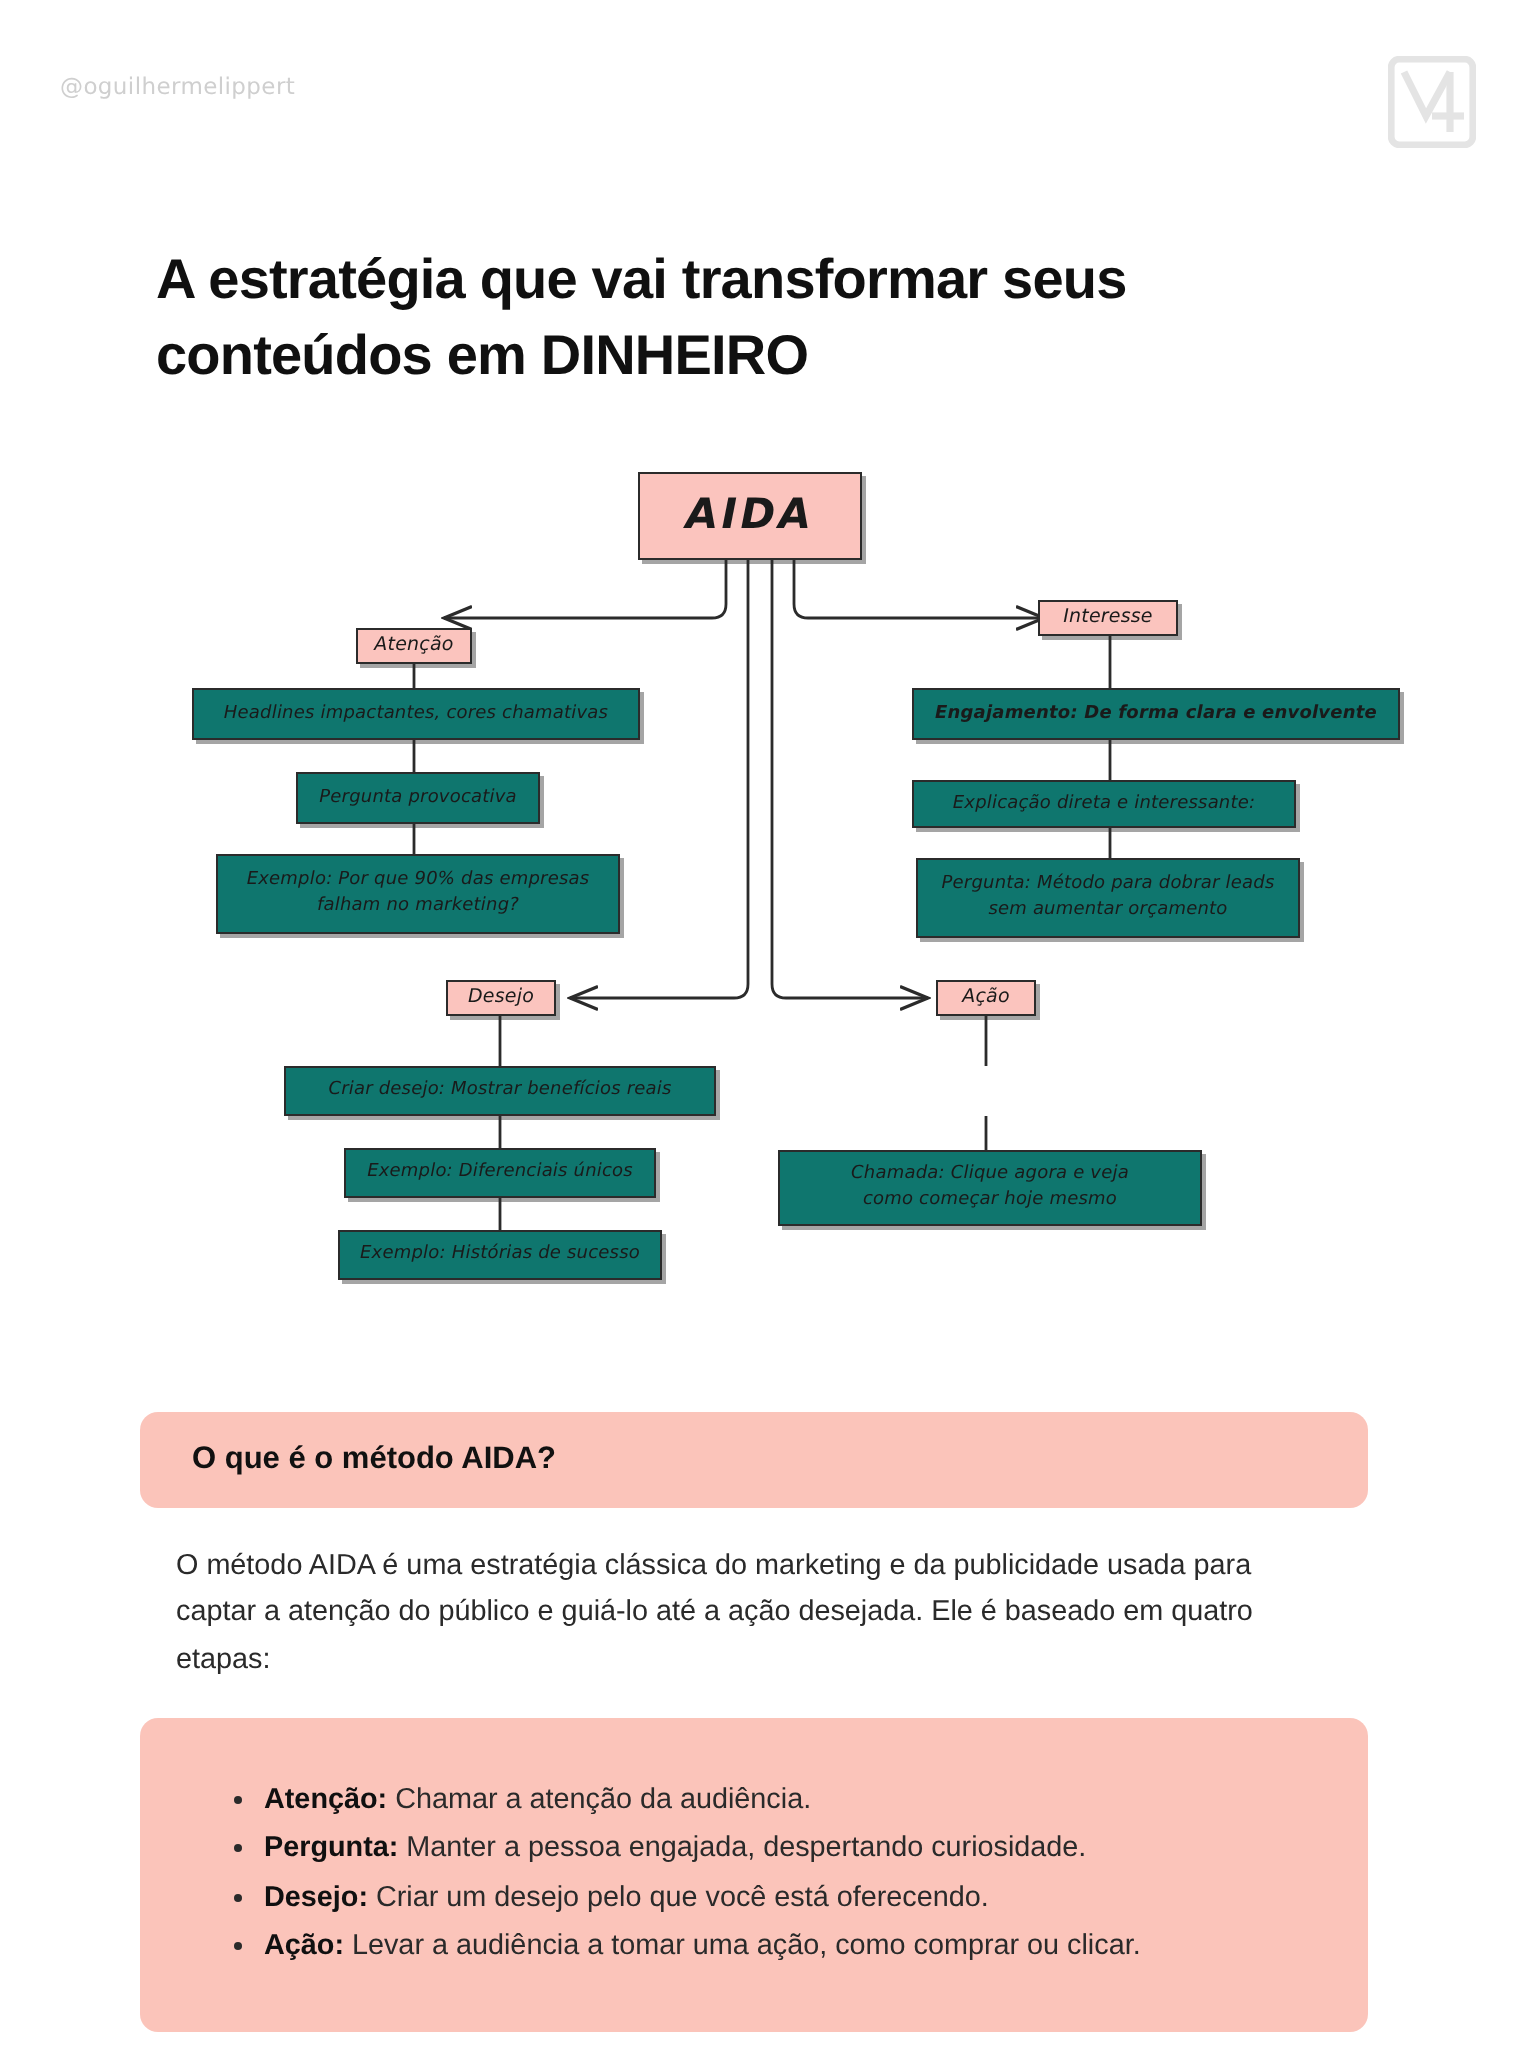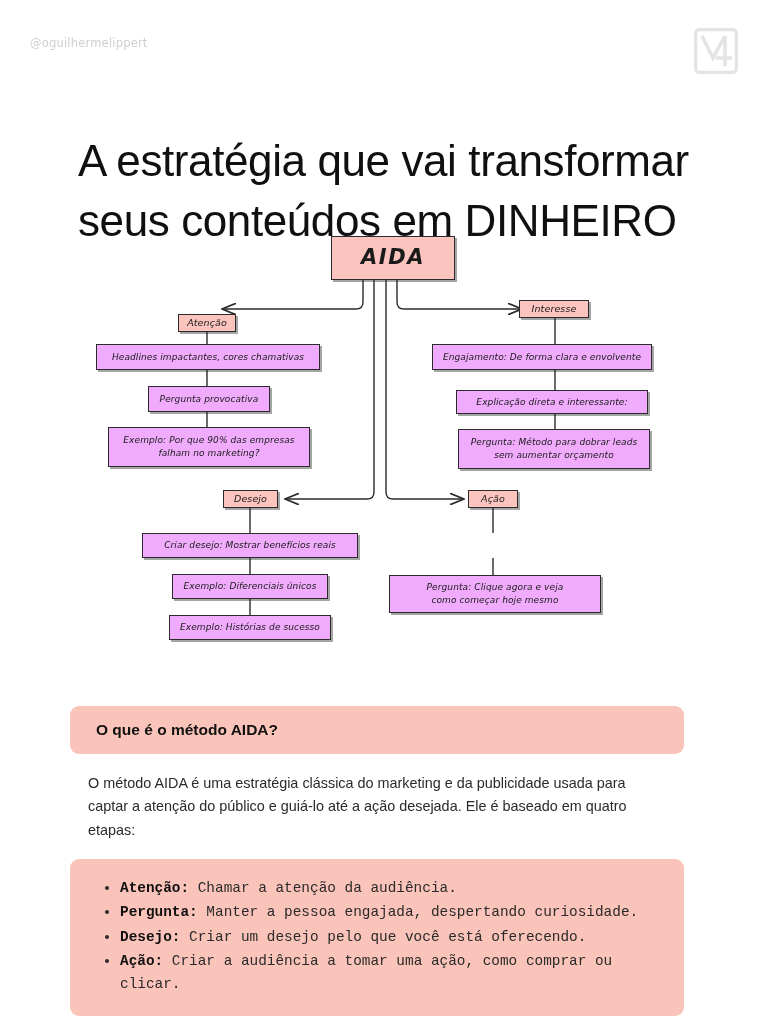--- a/index.html
+++ b/index.html
@@ -32,42 +32,42 @@
     width: 44px;
     height: 46px;
   }
 
   
   #title {
     position: absolute;
     left: 78px;
     top: 102px;
     width: 620px;
-    font-size: 44px;
-    font-weight: normal;
+    font-size: 28px;
+    font-weight: bold;
     line-height: 1.36;
     letter-spacing: -0.4px;
     color: #101010;
   }
 
   
   #diagram {
     position: absolute;
     left: 0;
     top: 222px;
     width: 768px;
     height: 440px;
   }
   #diagram-svg { position: absolute; left: 0; top: 0; }
 
   .node {
     position: absolute;
     box-sizing: border-box;
     border: 1.4px solid #2b2b2b;
-    background: #f0abfc;
+    background: #0f766e;
     color: #1a1a1a;
     font-family: "DejaVu Sans", sans-serif;
     font-size: 9px;
     line-height: 1.42;
     display: flex;
     align-items: center;
     justify-content: center;
     text-align: center;
     box-shadow: 2px 2px 0 rgba(40,40,40,.42);
     padding: 2px 5px;
@@ -104,23 +104,22 @@
     color: #2a2a2a;
     padding: 0 18px 0 18px;
   }
   #bullets-panel {
     margin-top: 17px;
     background: #fbc4ba;
     border-radius: 9px;
     padding: 14px 20px 15px 20px;
   }
   #bullets-panel ul {
-    margin: 4px;
+    margin: 16px;
     padding-left: 26px;
-    font-family: Liberation Mono, monospace;
   }
   #bullets-panel li {
     font-size: 14.4px;
     line-height: 1.62;
     color: #2a2a2a;
     margin: 1px 0;
   }
   #bullets-panel li b { color: #101010; }
 </style>
 </head>
@@ -165,21 +164,21 @@
 
       <path d="M250,286 L250,311"></path>
       <path d="M250,336 L250,352"></path>
       <path d="M250,377 L250,393"></path>
 
       <path d="M493,286 L493,311"></path>
       <path d="M493,336 L493,353"></path>
     </g>
   </svg>
 
-  <div class="node pink root" style="left:319px; top:14px; width:124px; height:44px;margin-left:12px;">
+  <div class="node pink root" style="left:319px; top:14px; width:112px; height:44px;">
     <span>AIDA</span>
   </div>
 
   <div class="node pink stage" style="left:178px; top:92px; width:58px; height:18px;">
     <span>Atenção</span>
   </div>
   <div class="node pink stage" style="left:519px; top:78px; width:70px; height:18px;">
     <span>Interesse</span>
   </div>
   <div class="node pink stage" style="left:223px; top:268px; width:55px; height:18px;">
@@ -193,21 +192,21 @@
     <span>Headlines impactantes, cores chamativas</span>
   </div>
   <div class="node leaf" style="left:148px; top:164px; width:122px; height:26px;">
     <span>Pergunta provocativa</span>
   </div>
   <div class="node leaf" style="left:108px; top:205px; width:202px; height:40px; white-space:pre-line;">
     <span style="white-space:pre-line;">Exemplo: Por que 90% das empresas
 falham no marketing?</span>
   </div>
 
-  <div class="node leaf" style="left:432px; top:122px; width:220px; height:26px;">
+  <div class="node leaf" style="left:456px; top:122px; width:244px; height:26px;font-weight:bold;">
     <span>Engajamento: De forma clara e envolvente</span>
   </div>
   <div class="node leaf" style="left:456px; top:168px; width:192px; height:24px;">
     <span>Explicação direta e interessante:</span>
   </div>
   <div class="node leaf" style="left:458px; top:207px; width:192px; height:40px; white-space:pre-line;">
     <span style="white-space:pre-line;">Pergunta: Método para dobrar leads
 sem aumentar orçamento</span>
   </div>
 
@@ -215,29 +214,29 @@
     <span>Criar desejo: Mostrar benefícios reais</span>
   </div>
   <div class="node leaf" style="left:172px; top:352px; width:156px; height:25px;">
     <span>Exemplo: Diferenciais únicos</span>
   </div>
   <div class="node leaf" style="left:169px; top:393px; width:162px; height:25px;">
     <span>Exemplo: Histórias de sucesso</span>
   </div>
 
   <div class="node leaf" style="left:389px; top:353px; width:212px; height:38px; white-space:pre-line;">
-    <span style="white-space:pre-line;">Pergunta: Clique agora e veja
+    <span style="white-space:pre-line;">Chamada: Clique agora e veja
 como começar hoje mesmo</span>
   </div>
 </div>
 
 <div id="article">
   <div id="callout">O que é o método AIDA?</div>
   <p id="paragraph">O método AIDA é uma estratégia clássica do marketing e da publicidade usada para captar a atenção do público e guiá-lo até a ação desejada. Ele é baseado em quatro etapas:</p>
   <div id="bullets-panel">
     <ul>
       <li><b>Atenção:</b><span> Chamar a atenção da audiência.</span></li>
       <li><b>Pergunta:</b><span> Manter a pessoa engajada, despertando curiosidade.</span></li>
       <li><b>Desejo:</b><span> Criar um desejo pelo que você está oferecendo.</span></li>
-      <li><b>Ação:</b><span> Criar a audiência a tomar uma ação, como comprar ou clicar.</span></li>
+      <li><b>Ação:</b><span> Levar a audiência a tomar uma ação, como comprar ou clicar.</span></li>
     </ul>
   </div>
 </div>
 
 </body></html>

